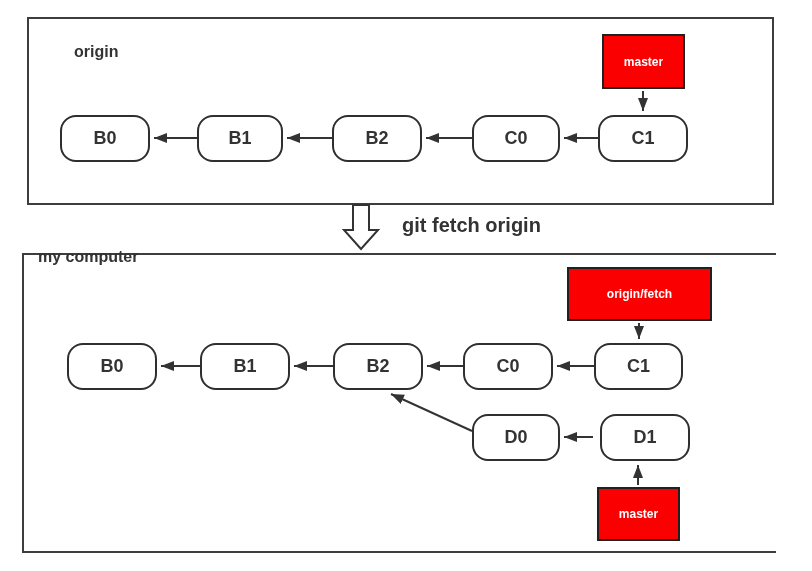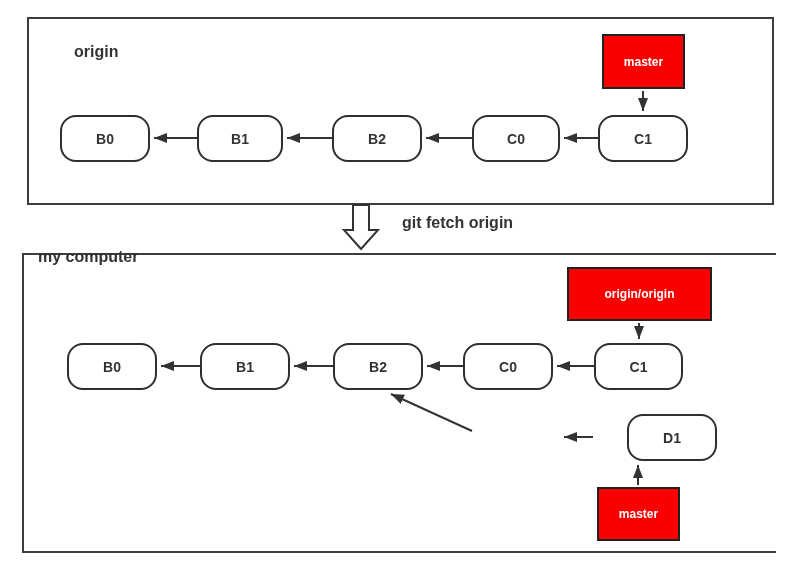--- a/index.html
+++ b/index.html
@@ -28,42 +28,42 @@
   }
   .node {
     position: absolute;
     box-sizing: border-box;
     border: 2px solid var(--node-border, #2f2f2f);
     border-radius: 16px;
     background: #ffffff;
     display: flex;
     align-items: center;
     justify-content: center;
-    font-size: 14px;
+    font-size: 18px;
     font-weight: bold;
     color: var(--text, #333);
   }
   .branch-label {
     position: absolute;
     box-sizing: border-box;
     background: var(--label-bg, #fa0000);
     border: 2px solid var(--label-border, #212121);
     color: var(--label-text, #fff);
     display: flex;
     align-items: center;
     justify-content: center;
     font-size: 12px;
     font-weight: bold;
     white-space: nowrap;
   }
   .fetch-label {
     position: absolute;
     left: 402px;
     top: 214px;
-    font-size: 16px;
+    font-size: 20px;
     font-weight: bold;
     color: var(--text, #333);
     white-space: nowrap;
   }
   svg.overlay {
     position: absolute;
     left: 0; top: 0;
     width: 812px; height: 571px;
     pointer-events: none;
   }
@@ -87,23 +87,24 @@
   <div class="fetch-label">git fetch origin</div>
 
   <div class="panel" id="panel-computer"></div>
   <div class="panel-title" style="left:38px; top:248px;">my computer</div>
 
   <div class="node" style="left:67px;  top:343px; width:90px; height:47px;">B0</div>
   <div class="node" style="left:200px; top:343px; width:90px; height:47px;">B1</div>
   <div class="node" style="left:333px; top:343px; width:90px; height:47px;">B2</div>
   <div class="node" style="left:463px; top:343px; width:90px; height:47px;">C0</div>
   <div class="node" style="left:594px; top:343px; width:89px; height:47px;">C1</div>
-  <div class="node" style="left:627px; top:414px; width:90px; height:47px;">D1</div>
+  <div class="node" style="left:472px; top:414px; width:88px; height:47px;">D0</div>
+  <div class="node" style="left:600px; top:414px; width:90px; height:47px;">D1</div>
 
-  <div class="branch-label" style="left:567px; top:267px; width:145px; height:54px;">origin/origin</div>
+  <div class="branch-label" style="left:567px; top:267px; width:145px; height:54px;">origin/fetch</div>
   <div class="branch-label" style="left:597px; top:487px; width:83px; height:54px;">master</div>
 
   <svg class="overlay" viewBox="0 0 812 571">
     <defs>
       <marker id="arr" markerUnits="userSpaceOnUse" markerWidth="14" markerHeight="11" refX="13" refY="5" orient="auto">
         <path d="M0,0 L13,5 L0,10 Z" fill="#333333"></path>
       </marker>
     </defs>
     <g stroke="#333333" stroke-width="2" fill="none">
 

